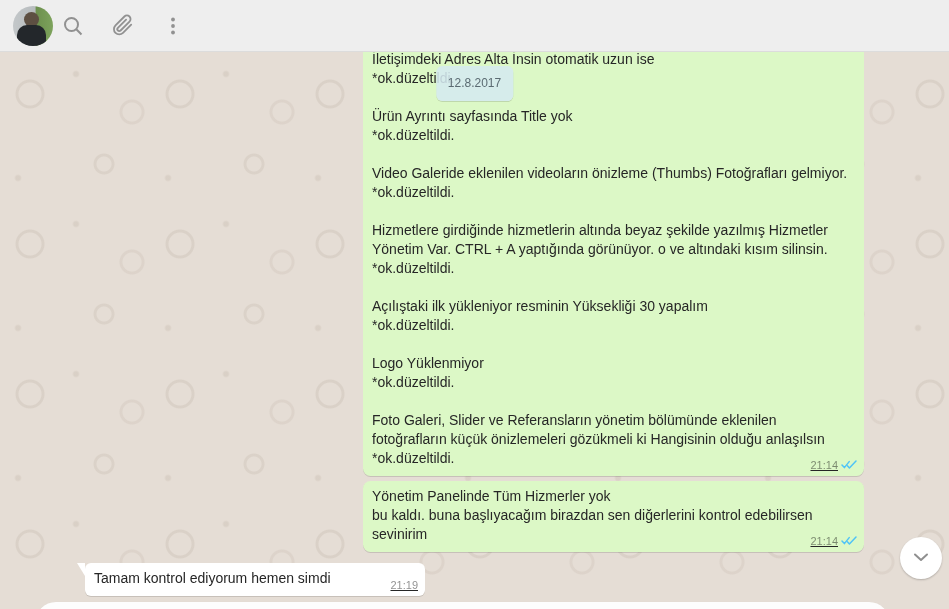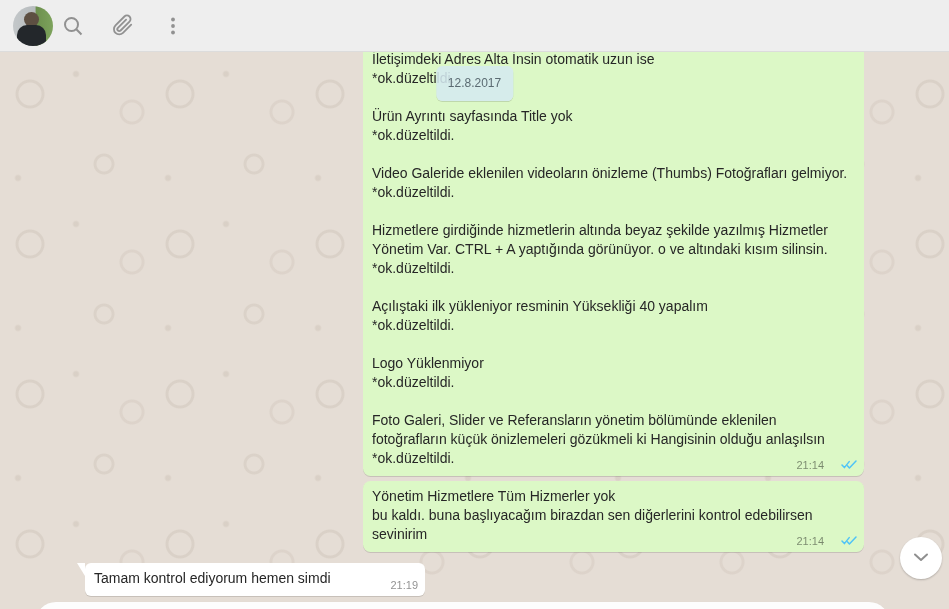--- a/index.html
+++ b/index.html
@@ -32,21 +32,21 @@
     background-size:150px 150px; }
 
   .messages { position:absolute; left:85px; right:85px; top:-8px; display:flex; flex-direction:column; }
 
   .bubble { position:relative; border-radius:7.5px; box-shadow:0 1px .5px rgba(0,0,0,.13);
     padding:6px 9px 8px 9px; font-size:14px; color:#262626; }
   .bubble.out { background:#dcf8c6; align-self:flex-end; width:501px; }
   .bubble.in  { background:#ffffff; align-self:flex-start; }
   .bubble.clipped-top { border-top-left-radius:0; border-top-right-radius:0; }
   .msg-line { min-height:19px; line-height:19px; word-wrap:break-word; }
-  .meta { position:absolute; right:7px; bottom:3px; display:flex; align-items:center; gap:17px; }
+  .meta { position:absolute; right:7px; bottom:3px; display:flex; align-items:center; gap:3px;text-decoration:underline; }
   .meta .time { font-size:11px; color:rgba(0,0,0,0.45); line-height:15px; }
   .ticks { display:inline-block; }
 
   .bubble.m2 { margin-top:5px; }
   .bubble.m3 { margin-top:11px; width:340px; border-top-left-radius:0;border-radius:6px; }
   .bubble.m3::before { content:""; position:absolute; top:0; left:-8px; width:8px; height:13px;
     background:#ffffff; clip-path:polygon(100% 0, 100% 100%, 0 0); }
 
   .date-pill { position:absolute; left:50%; transform:translateX(-50%); top:14px; z-index:10;
     background:rgba(213,233,240,0.88); color:#5b6b72; font-size:12px; line-height:19px;
@@ -103,41 +103,41 @@
         <div class="msg-line"></div>
         <div class="msg-line">Ürün Ayrıntı sayfasında Title yok</div>
         <div class="msg-line">*ok.düzeltildi.</div>
         <div class="msg-line"></div>
         <div class="msg-line">Video Galeride eklenilen videoların önizleme (Thumbs) Fotoğrafları gelmiyor.</div>
         <div class="msg-line">*ok.düzeltildi.</div>
         <div class="msg-line"></div>
         <div class="msg-line">Hizmetlere girdiğinde hizmetlerin altında beyaz şekilde yazılmış Hizmetler Yönetim Var. CTRL + A yaptığında görünüyor. o ve altındaki kısım silinsin.</div>
         <div class="msg-line">*ok.düzeltildi.</div>
         <div class="msg-line"></div>
-        <div class="msg-line">Açılıştaki ilk yükleniyor resminin Yüksekliği 40 yapalım</div>
+        <div class="msg-line">Açılıştaki ilk yükleniyor resminin Yüksekliği 30 yapalım</div>
         <div class="msg-line">*ok.düzeltildi.</div>
         <div class="msg-line"></div>
         <div class="msg-line">Logo Yüklenmiyor</div>
         <div class="msg-line">*ok.düzeltildi.</div>
         <div class="msg-line"></div>
         <div class="msg-line">Foto Galeri, Slider ve Referansların yönetim bölümünde eklenilen fotoğrafların küçük önizlemeleri gözükmeli ki Hangisinin olduğu anlaşılsın</div>
         <div class="msg-line">*ok.düzeltildi.</div>
         <span class="meta">
           <span class="time">21:14</span>
           <span class="ticks">
             <svg width="16" height="11" viewBox="0 0 16 11" fill="none" stroke="#4fc3f7" stroke-width="1.5" stroke-linecap="round" stroke-linejoin="round">
               <path d="M1 6 L3.4 8.6 L8.2 2.6"></path>
               <path d="M6.4 6.8 L8.4 8.9 L15 2"></path>
             </svg>
           </span>
         </span>
       </div>
 
       <div class="bubble out m2">
-        <div class="msg-line">Yönetim Hizmetlere Tüm Hizmerler yok</div>
+        <div class="msg-line">Yönetim Panelinde Tüm Hizmerler yok</div>
         <div class="msg-line">bu kaldı. buna başlıyacağım birazdan sen diğerlerini kontrol edebilirsen</div>
         <div class="msg-line">sevinirim</div>
         <span class="meta">
           <span class="time">21:14</span>
           <span class="ticks">
             <svg width="16" height="11" viewBox="0 0 16 11" fill="none" stroke="#4fc3f7" stroke-width="1.5" stroke-linecap="round" stroke-linejoin="round">
               <path d="M1 6 L3.4 8.6 L8.2 2.6"></path>
               <path d="M6.4 6.8 L8.4 8.9 L15 2"></path>
             </svg>
           </span>

